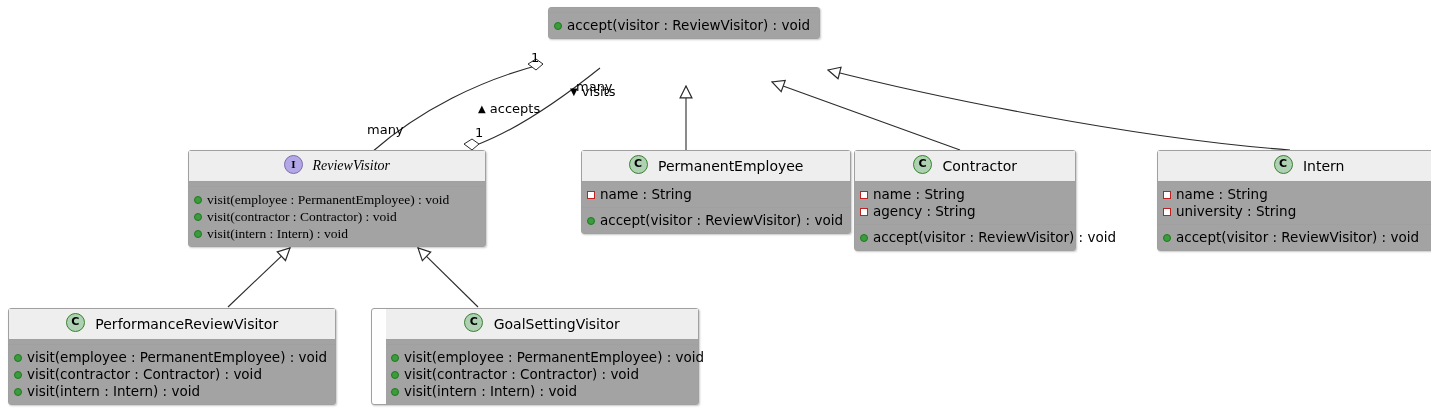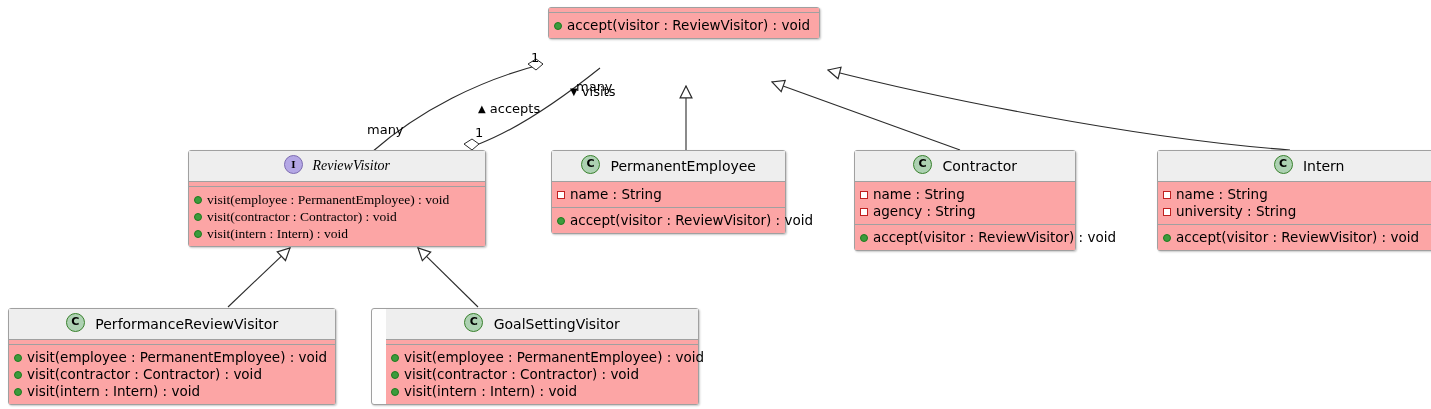--- a/index.html
+++ b/index.html
@@ -34,21 +34,21 @@
   .uml-header {
     background: #eeeeee;
     border-bottom: 1px solid #a0a0a0;
     text-align: center;
     padding: 5px 8px 6px 8px;
     font-size: 14px;
     color: #000000;
     white-space: nowrap;
   }
   .uml-compartment {
-    background: #fca5a5;
+    background: #a3a3a3;
     border-bottom: 1px solid #a0a0a0;
     padding: 4px 6px 4px 5px;
   }
   .uml-compartment:last-child {
     border-bottom: none;
   }
   .uml-compartment.empty-strip {
     padding: 0;
     height: 4px;
   }
@@ -209,21 +209,21 @@
         <span class="vis-dot"></span>
         <span>visit(contractor : Contractor) : void</span>
       </div>
       <div class="member">
         <span class="vis-dot"></span>
         <span>visit(intern : Intern) : void</span>
       </div>
     </div>
   </div>
 
-  <div class="uml-box" style="left:551px; top:150px; width:235px;">
+  <div class="uml-box" style="left:581px; top:150px; width:270px;">
     <div class="uml-header">
       <span class="type-badge badge-class">C</span>
       <span class="title-text">PermanentEmployee</span>
     </div>
     <div class="uml-compartment">
       <div class="member">
         <span class="vis-square"></span>
         <span>name : String</span>
       </div>
     </div>

